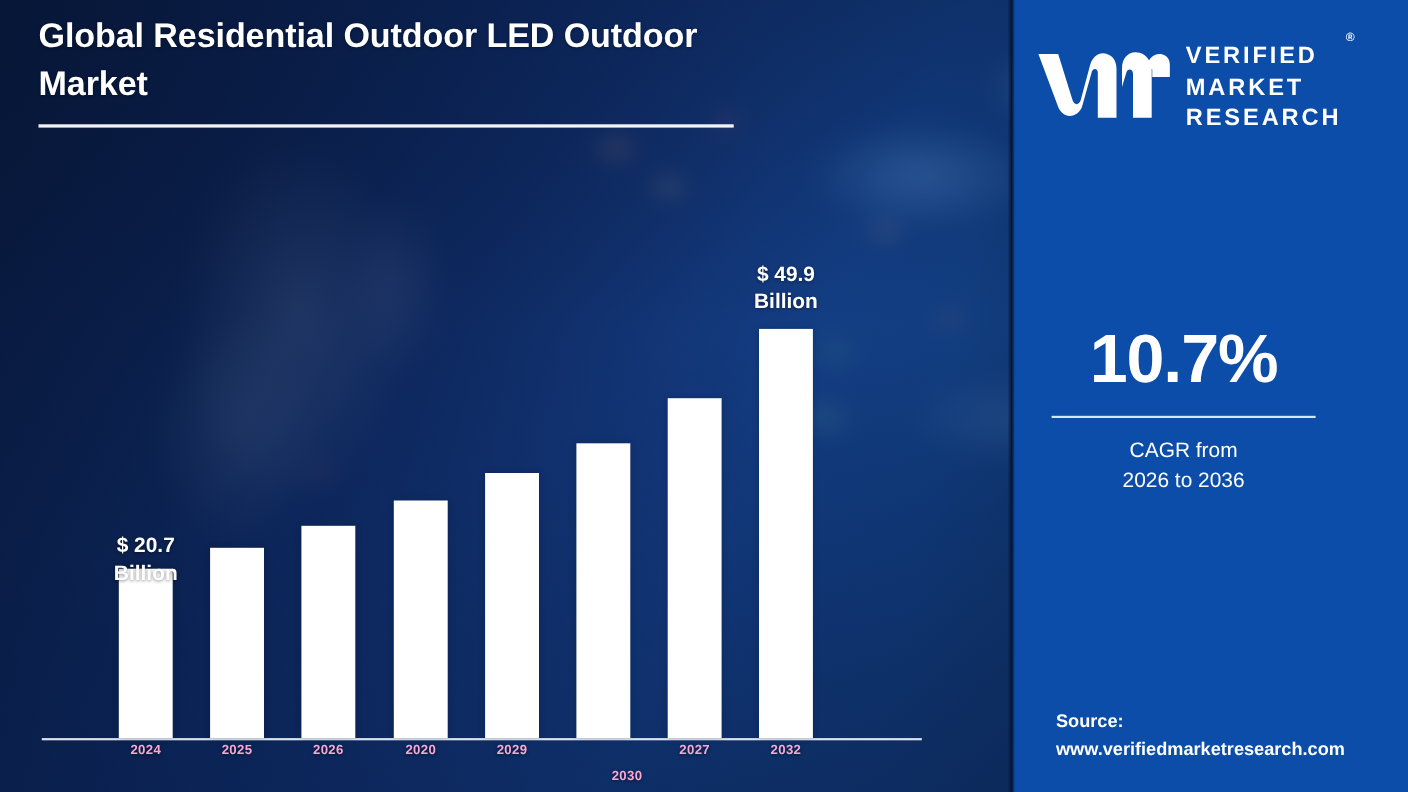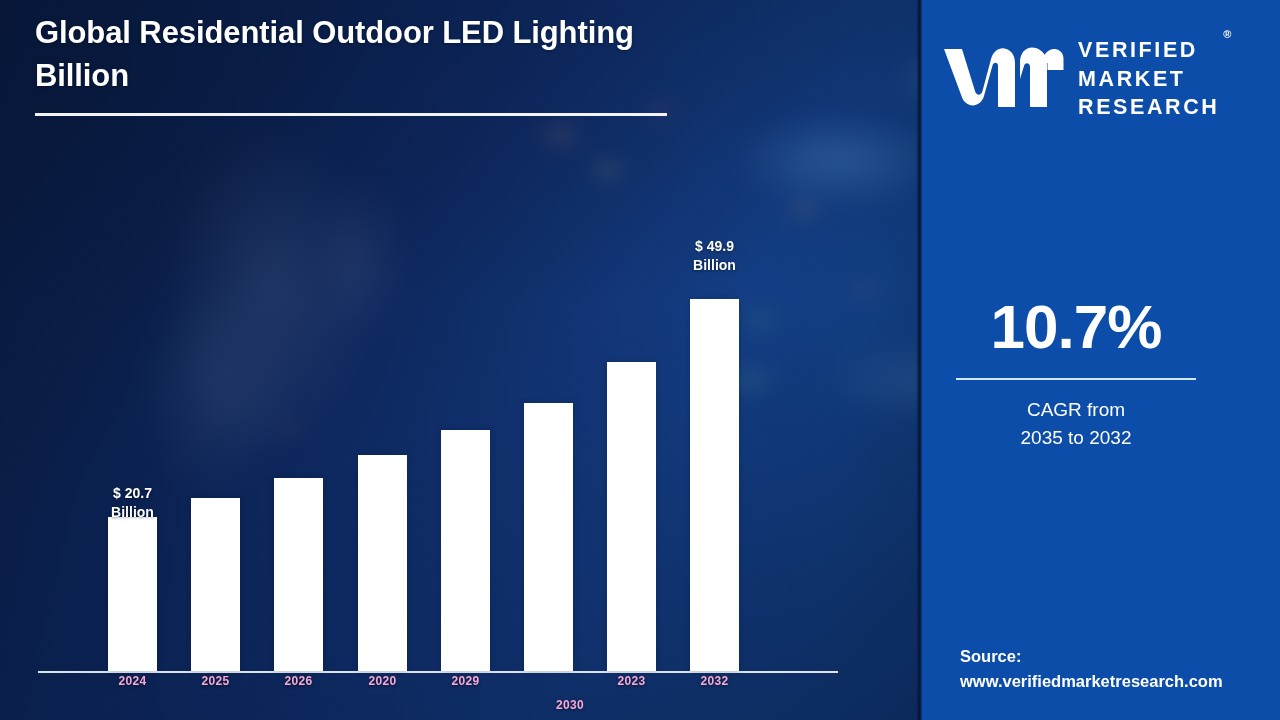--- a/index.html
+++ b/index.html
@@ -72,21 +72,21 @@
   #axis-line{
     position:absolute; left:38px; top:671px; width:800px; height:2px;
     background:#eef3fa; opacity:.92;
   }
   .bar{
     position:absolute; bottom:49px; width:49px;
     background:#ffffff;
     box-shadow:0 0 6px rgba(0,0,0,0.18);
   }
   .bar-value{
-    position:absolute; color:#ffffff; font-size:14px; font-weight:600;
+    position:absolute; color:#ffffff; font-size:19px; font-weight:600;
     line-height:1.33; text-align:center; width:120px;
     text-shadow:0 1px 3px rgba(0,0,0,0.45);
   }
   .tick{
     position:absolute; top:674px; width:80px; text-align:center;
     color:#f9a8d4; font-size:12px; font-weight:600; letter-spacing:.3px;
     text-shadow:0 1px 3px rgba(0,0,0,0.5);
   }
 
   
@@ -129,41 +129,41 @@
   .source-line{ color:#ffffff; font-size:16.5px; font-weight:700; line-height:1.5; }
 </style>
 </head>
 <body>
 
 <div id="chart-panel">
   <div id="bg-photo"></div>
   <div id="bg-tint"></div>
 
   <div id="title-block">
-    <div id="chart-title">Global Residential Outdoor LED Lighting Billion</div>
+    <div id="chart-title">Global Residential Outdoor LED Outdoor Market</div>
   </div>
   <div id="title-rule"></div>
 
   <div id="plot">
     <div id="axis-line"></div>
 
   <div class="bar" title="$ 20.7 Billion" style="left: 108px; height: 154px; bottom: 49px;"></div>
       <div class="tick" style="left: 92.5px;">2024</div>
       <div class="bar" title="$ 23.2 Billion" style="left: 191px; height: 173px; bottom: 49px;"></div>
       <div class="tick" style="left: 175.5px;">2025</div>
       <div class="bar" title="$ 25.9 Billion" style="left: 274px; height: 193px; bottom: 49px;"></div>
       <div class="tick" style="left: 258.5px;">2026</div>
       <div class="bar" title="$ 29 Billion" style="left: 358px; height: 216px; bottom: 49px;"></div>
       <div class="tick" style="left: 342.5px;">2020</div>
       <div class="bar" title="$ 32.3 Billion" style="left: 441px; height: 241px; bottom: 49px;"></div>
       <div class="tick" style="left: 425.5px;">2029</div>
       <div class="bar" title="$ 36 Billion" style="left: 524px; height: 268px; bottom: 49px;"></div>
       <div class="tick" style="left: 530px; margin-top: 24px;">2030</div>
       <div class="bar" title="$ 41.5 Billion" style="left: 607px; height: 309px; bottom: 49px;"></div>
-      <div class="tick" style="left: 591.5px;">2023</div>
+      <div class="tick" style="left: 591.5px;">2027</div>
       <div class="bar" title="$ 49.9 Billion" style="left: 690px; height: 372px; bottom: 49px;"></div>
       <div class="tick" style="left: 674.5px;">2032</div>
       <div class="bar-value" style="left: 72.5px; top: 455px; margin-top: 29px;">
         <div>$ 20.7</div>
         <div>Billion</div>
       </div>
       <div class="bar-value" style="left: 654.5px; top: 237px;">
         <div>$ 49.9</div>
         <div>Billion</div>
       </div>
@@ -189,21 +189,21 @@
       <div class="logo-line">RESEARCH</div>
       <span id="reg-mark">®</span>
     </div>
   </div>
 
   <div id="cagr-block">
     <div id="cagr-value">10.7%</div>
     <div id="cagr-rule"></div>
     <div>
       <div style="color:#fff;font-size:19px;line-height:1.45;">CAGR from</div>
-      <div style="color:#fff;font-size:19px;line-height:1.45;">2035 to 2032</div>
+      <div style="color:#fff;font-size:19px;line-height:1.45;">2026 to 2036</div>
     </div>
   </div>
 
   <div id="source-block">
     <div class="source-line">Source:</div>
     <div class="source-line">www.verifiedmarketresearch.com</div>
   </div>
 </div>
 
 </body></html>

